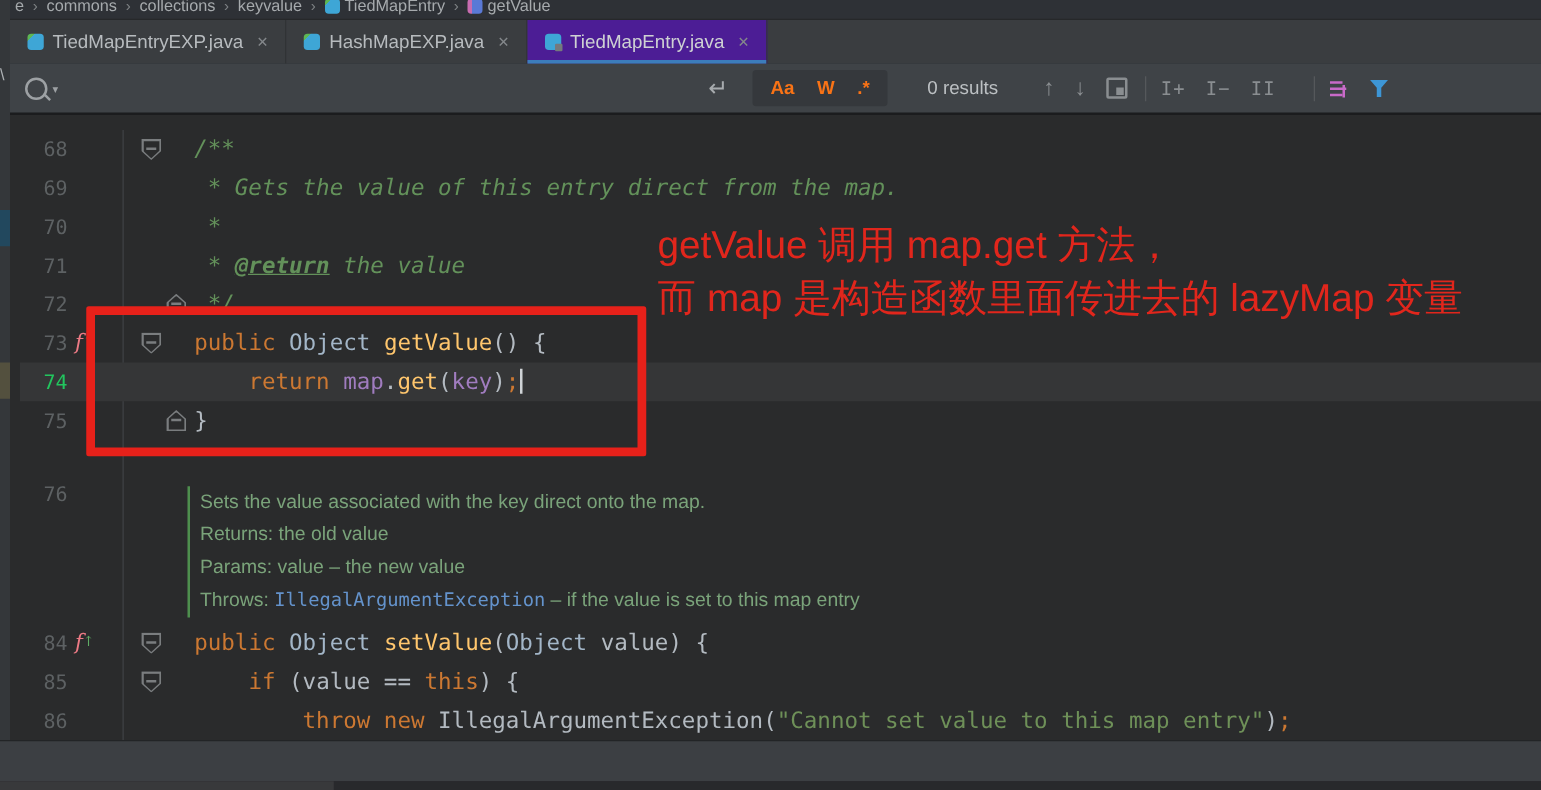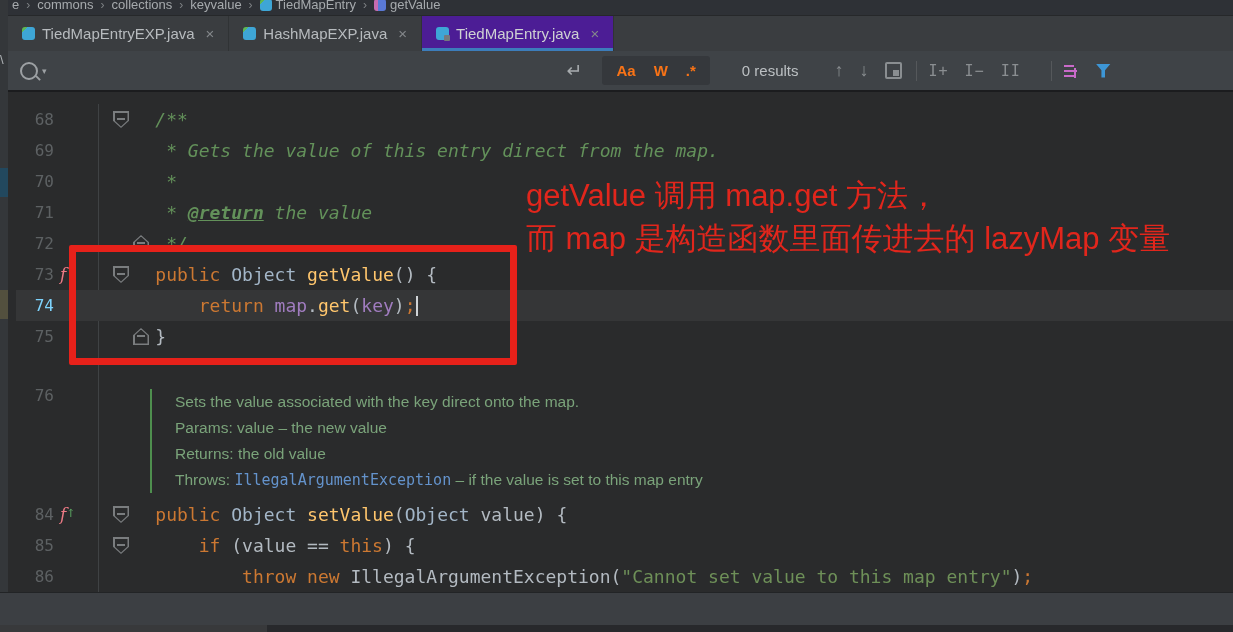--- a/index.html
+++ b/index.html
@@ -65,40 +65,40 @@
   .funnel{width:15px;height:14px;background:#3d96d6;
     clip-path:polygon(0 0,100% 0,62% 48%,62% 100%,38% 100%,38% 48%);}
 
   
   .editor-bg{position:absolute;left:8px;top:92px;width:1225px;height:500px;background:#2a2b2c;}
   .fold-line{position:absolute;left:98px;top:104px;width:1px;height:488px;background:#3f4244;}
   .code-row{position:absolute;left:16px;width:1225px;height:31px;}
   .code-row.current{background:#353637;}
   .lnum{position:absolute;left:6px;width:32px;text-align:right;line-height:31px;
     font-family:"DejaVu Sans Mono",monospace;font-size:16px;color:#5d6163;}
-  .current .lnum{color:#7dd3fc;}
+  .current .lnum{color:#22c55e;}
   .ovr-icon{position:absolute;left:44px;top:4px;font-family:"DejaVu Serif",serif;font-style:italic;
     font-size:17px;color:#ec7a85;line-height:22px;}
   .ovr-icon b{font-style:normal;color:#5fad65;font-size:11px;vertical-align:top;font-weight:normal;}
   .fold{position:absolute;left:81px;top:7px;width:16px;height:17px;}
   .fold .o{position:absolute;inset:0;background:#7a7d7f;}
   .fold .i{position:absolute;inset:1.5px;background:#2a2b2c;}
   .fold .d{position:absolute;left:4px;top:7px;width:8px;height:2px;background:#7a7d7f;}
   .fold.down .o,.fold.down .i{clip-path:polygon(0 0,100% 0,100% 58%,50% 100%,0 58%);}
   .fold.up .o,.fold.up .i{clip-path:polygon(50% 0,100% 42%,100% 100%,0 100%,0 42%);}
   .code-text{position:absolute;left:96px;top:0;line-height:31px;white-space:pre;
     font-family:"DejaVu Sans Mono",monospace;font-size:18px;}
   .tok-pln{color:#b3bac1;} .tok-kw{color:#cc7832;} .tok-mth{color:#ffc66d;}
   .tok-fld{color:#a07cbf;} .tok-cls{color:#a3b6c8;} .tok-str{color:#6e9058;}
   .tok-com{color:#63915a;font-style:italic;} 
   .tok-tag{color:#63915a;font-style:italic;font-weight:bold;text-decoration:underline;}
   .caret-bar{display:inline-block;width:2px;height:20px;background:#cfd3d6;vertical-align:-4px;}
 
   
-  .docblock{position:absolute;left:150px;top:389px;border-left:2px solid #4e8f4e;padding-left:23px;}
+  .docblock{position:absolute;left:150px;top:389px;border-left:2px solid #4e8f4e;padding-left:8px;}
   .doc-line{font-size:15.5px;line-height:26px;color:#7aa37a;white-space:pre;}
   .doc-mono{font-family:"DejaVu Sans Mono",monospace;font-size:15px;color:#6493cc;}
 
   
   .red-box{position:absolute;left:69px;top:245px;width:448px;height:120px;box-sizing:border-box;
     border:7px solid #e7211a;border-radius:2px;z-index:5;}
   .annotation{position:absolute;left:526px;top:174px;z-index:6;font-size:31px;line-height:43px;
     white-space:nowrap;font-family:"Liberation Sans",sans-serif;}
 
   
@@ -275,22 +275,22 @@
         <span class="code-text"><span class="tok-pln">        </span><span class="tok-kw">if</span><span class="tok-pln"> (value == </span><span class="tok-kw">this</span><span class="tok-pln">) {</span></span>
       </div>
       <div class="code-row" style="top: 561px;">
         <span class="lnum">86</span>
         <span class="code-text"><span class="tok-pln">            </span><span class="tok-kw">throw</span><span class="tok-pln"> </span><span class="tok-kw">new</span><span class="tok-pln"> IllegalArgumentException(</span><span class="tok-str">"Cannot set value to this map entry"</span><span class="tok-pln">)</span><span class="tok-kw">;</span></span>
       </div>
     </div>
 
   <div class="docblock" id="docblock">
       <div class="doc-line"><span>Sets the value associated with the key direct onto the map.</span></div>
+      <div class="doc-line"><span>Returns: the old value</span></div>
       <div class="doc-line"><span>Params: value – the new value</span></div>
-      <div class="doc-line"><span>Returns: the old value</span></div>
       <div class="doc-line"><span>Throws: </span><span class="doc-mono">IllegalArgumentException</span><span> – if the value is set to this map entry</span></div>
     </div>
 
   <div class="red-box"></div>
   <div class="annotation" id="annotation" style="color: rgb(225, 38, 28);">
       <div>getValue 调用 map.get 方法，</div>
       <div>而 map 是构造函数里面传进去的 lazyMap 变量</div>
     </div>
 
   <div class="bottom-band"></div>

